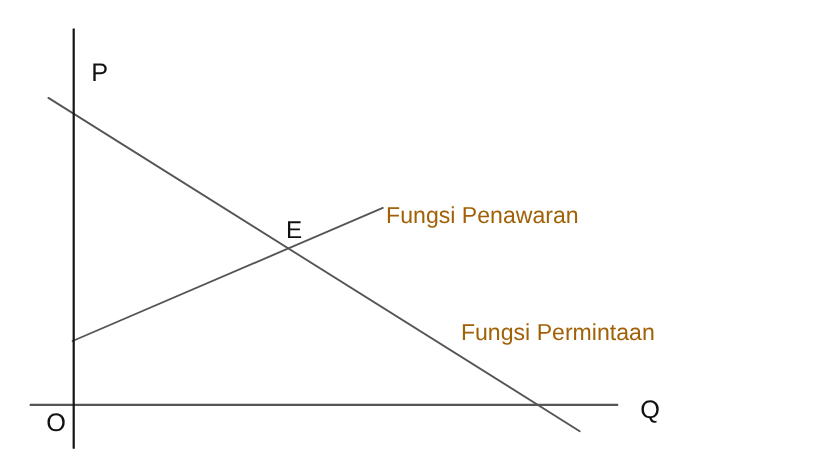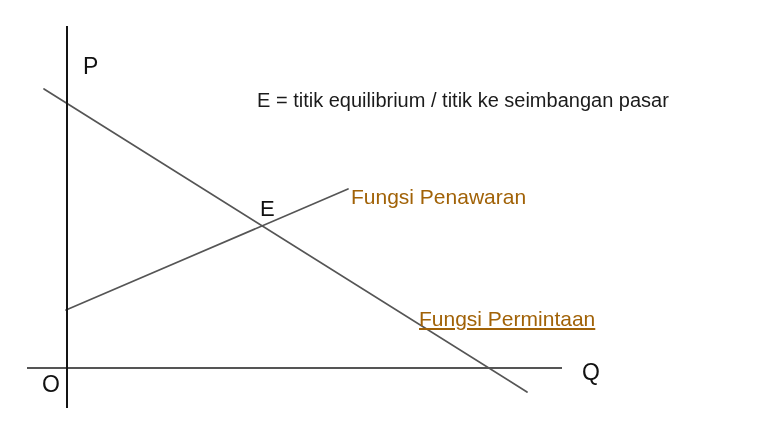--- a/index.html
+++ b/index.html
@@ -51,21 +51,21 @@
   .note-label {
     font-size: 20px;
     font-weight: 400;
     color: #1b1b1b;
   }
   #label-P  { left: 83px;  top: 55px;  }
   #label-O  { left: 42px;  top: 373px; }
   #label-Q  { left: 582px; top: 361px; }
   #label-E  { left: 260px; top: 198px; }
   #label-supply { left: 351px; top: 186px; }
-  #label-demand { left: 419px; top: 308px; text-decoration: underline; }
+  #label-demand { left: 419px; top: 292px; }
   #label-note   { left: 257px; top: 90px;  }
 </style>
 </head>
 <body>
 
 <div id="stage">
 
   <svg id="diagram-svg" viewBox="0 0 758 430">
 
     <line x1="44" y1="89" x2="527" y2="392" stroke="#555555" stroke-width="1.7" stroke-linecap="round"></line>
@@ -83,15 +83,14 @@
   <div class="lbl axis-label" id="label-O">O</div>
 
   <div class="lbl axis-label" id="label-Q">Q</div>
 
   <div class="lbl point-label" id="label-E">E</div>
 
   <div class="lbl curve-label" id="label-supply">Fungsi Penawaran</div>
 
   <div class="lbl curve-label" id="label-demand">Fungsi Permintaan</div>
 
-  <div class="lbl note-label" id="label-note">E = titik equilibrium / titik ke seimbangan pasar</div>
 
 </div>
 
 </body></html>

